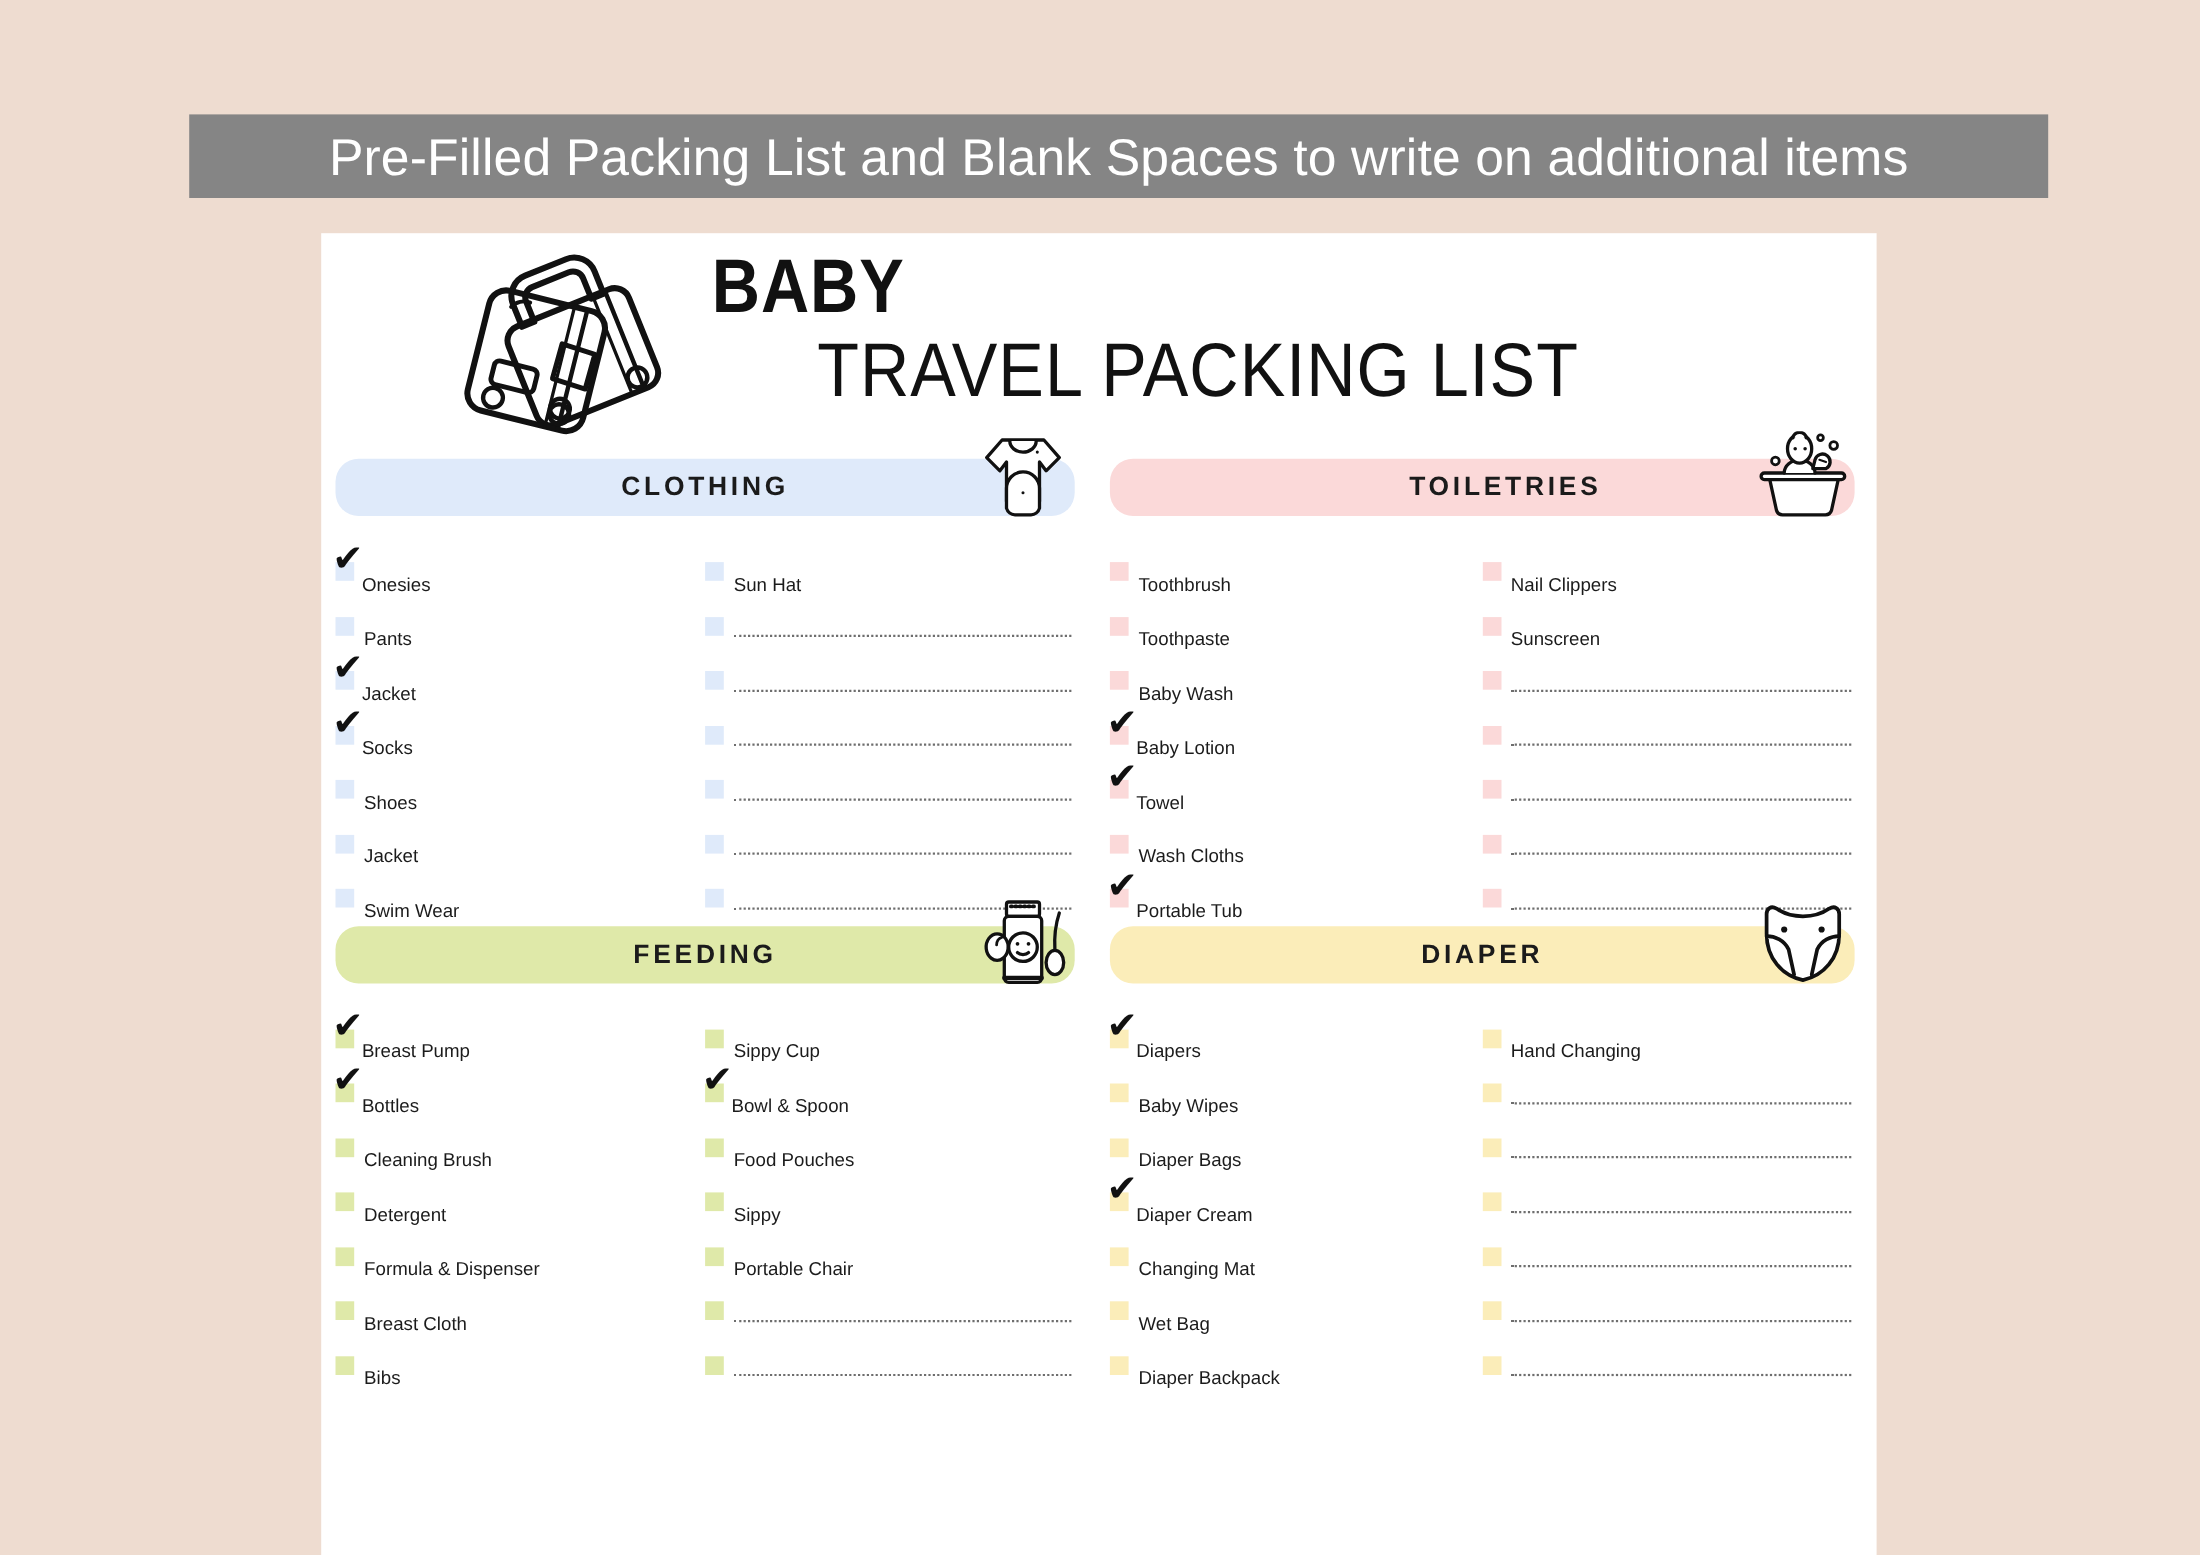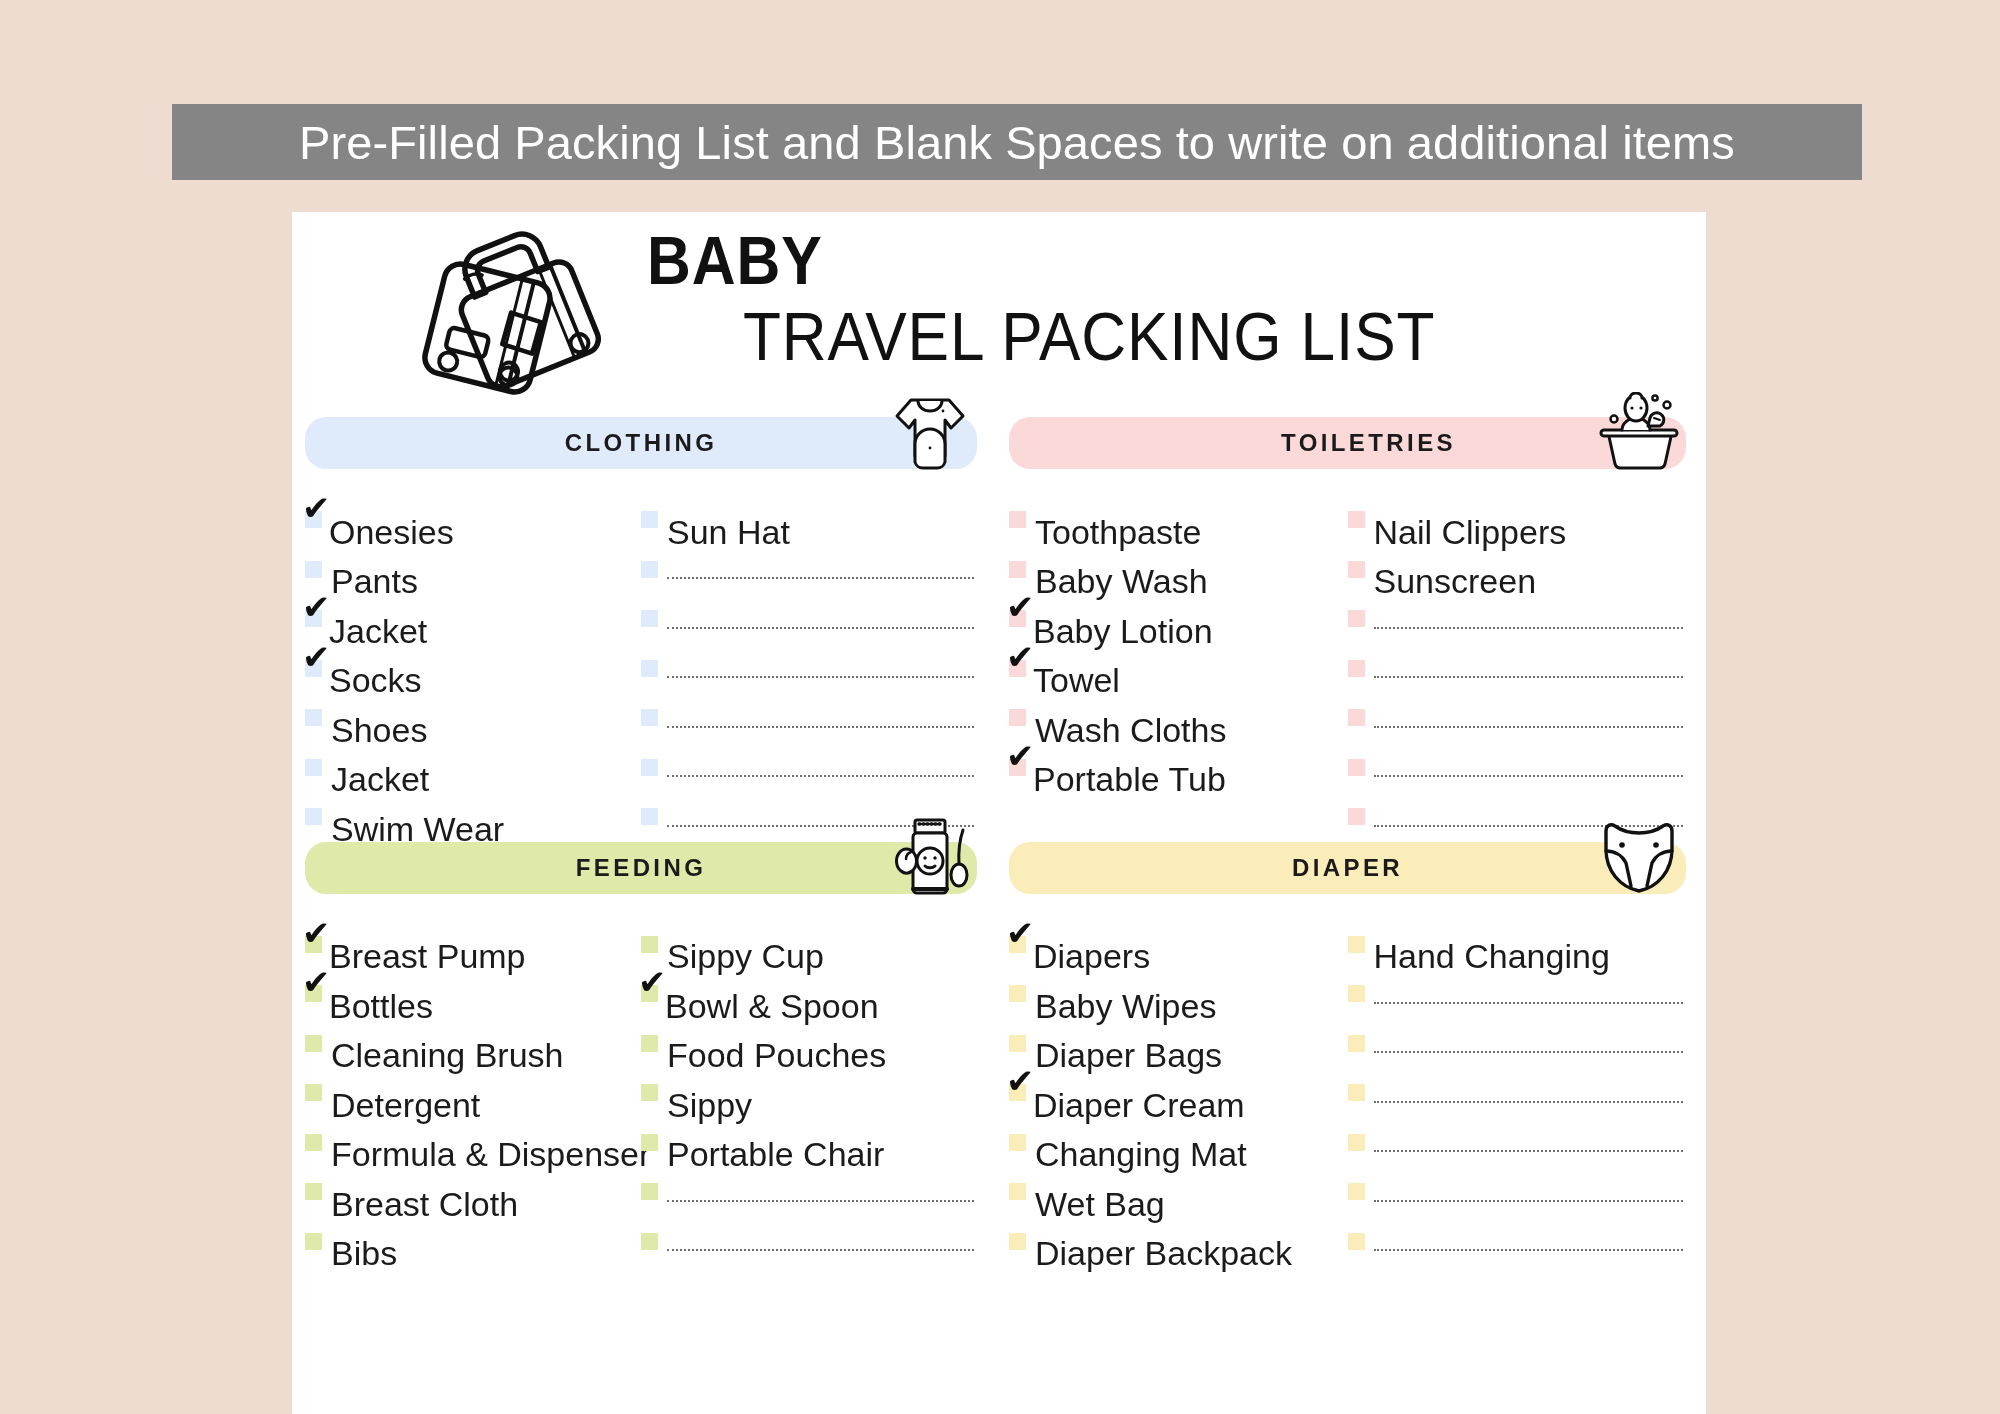--- a/index.html
+++ b/index.html
@@ -130,21 +130,21 @@
     left: -3px; top: -20px;
     font-size: 34px;
     line-height: 34px;
     color: #111111;
     font-family: "DejaVu Sans", sans-serif;
     font-weight: 700;
   }
   .item.checked .label { margin-left: -2px; }
 
   .label {
-    font-size: 34px;
+    font-size: 17px;
     color: #1b1b1b;
     white-space: nowrap;
     line-height: 28px;
     margin-top: 24px;
   }
   .blank-line {
     flex: 1 1 auto;
     height: 20px;
     border-bottom: 2.4px dotted #6e6e6e;
     margin-right: 3px;
@@ -288,20 +288,24 @@
     <path d="M32 6 a6 5 0 0 1 12 0"></path>
     <path d="M62 34 a7 7 0 1 0 -10 -8 l-2 8 z"></path>
     <path d="M56 26 l6 2" stroke-width="2"></path>
     <circle cx="16" cy="27" r="3.5" stroke-width="2.5"></circle>
     <circle cx="69" cy="13" r="3.5" stroke-width="2.5"></circle>
     <circle cx="57" cy="6" r="2.6" stroke-width="2.5"></circle>
   </svg>
           </div>
           <div class="cat-cols">
             <div class="cat-col">
+              <div class="item">
+                <span class="box toiletries"></span>
+                <span class="label">Toothbrush</span>
+              </div>
               <div class="item">
                 <span class="box toiletries"></span>
                 <span class="label">Toothpaste</span>
               </div>
               <div class="item">
                 <span class="box toiletries"></span>
                 <span class="label">Baby Wash</span>
               </div>
               <div class="item checked">
                 <span class="box toiletries">

